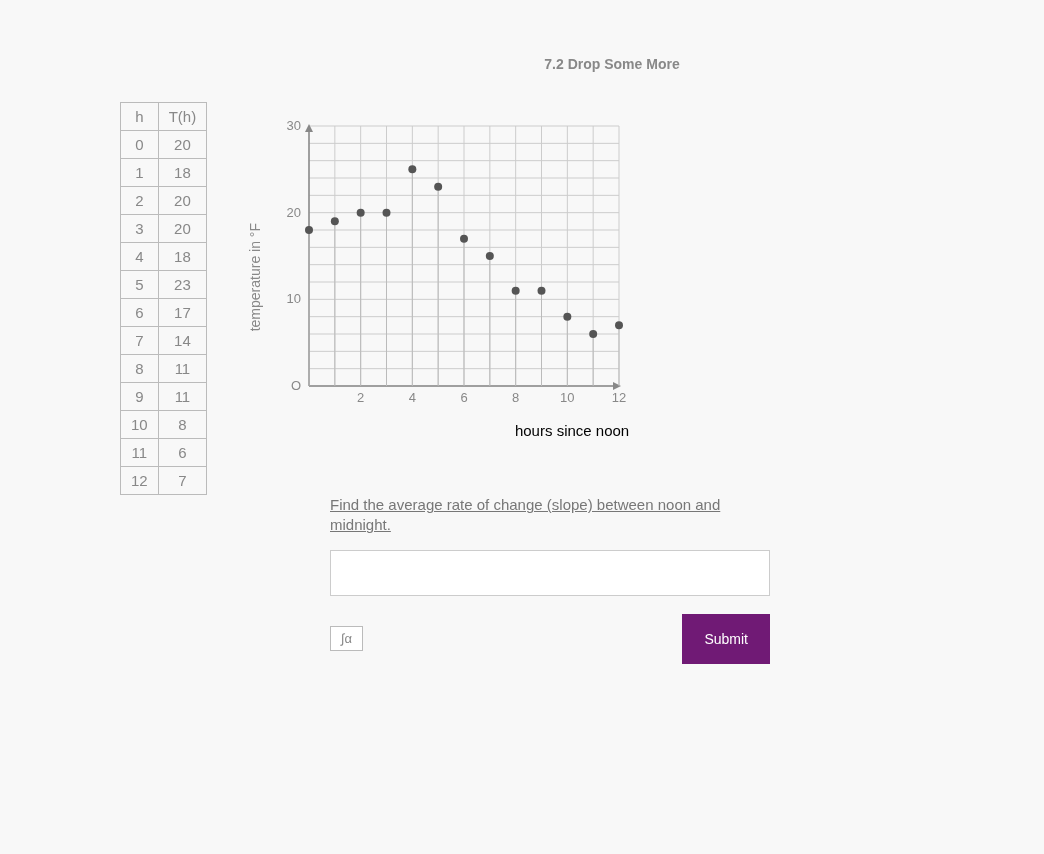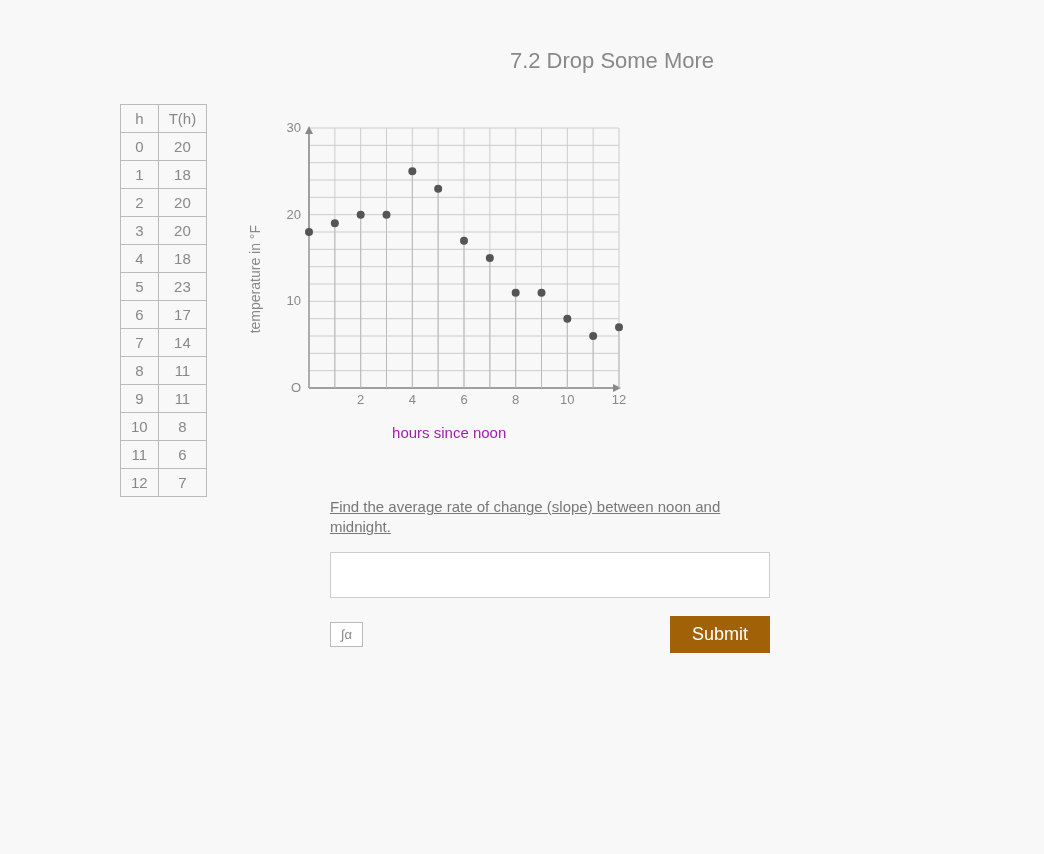--- a/index.html
+++ b/index.html
@@ -12,24 +12,24 @@
     position: relative;
     overflow: hidden;
   }
   .page {
     background: #f8f8f8;
     padding: 20px 80px 20px 120px;
     min-height: 100%;
   }
   .title {
     text-align: center;
-    font-size: 22px;
-    color: #888;
-    margin: 28px 0 30px 140px;
-    font-weight: normal;
+    font-size: 14px;
+    color: #888;
+    margin: 36px 0 30px 140px;
+    font-weight: bold;
   }
   .row1 {
     display: flex;
     align-items: flex-start;
     gap: 40px;
   }
   table.data {
     border-collapse: collapse;
     font-size: 15px;
     color: #888;
@@ -48,23 +48,23 @@
     gap: 6px;
     margin-top: 14px;
   }
   .ylabel {
     writing-mode: vertical-rl;
     transform: rotate(180deg);
     font-size: 14px;
     color: #888;
   }
   .xlabel {
-    text-align: center;
-    font-size: 15px;
-    color: #a21caf;
+    text-align: right;
+    font-size: 15px;
+    color: #000000;
     margin-top: 2px;
   }
   .desc {
     margin: 40px 0 18px 210px;
     max-width: 440px;
     font-size: 15px;
     color: #777;
     line-height: 1.35;
   }
   .prompt {
@@ -92,25 +92,25 @@
   }
   .mathbtn {
     border: 1px solid #bbb;
     background: #fff;
     padding: 4px 10px;
     font-size: 13px;
     color: #888;
     cursor: pointer;
   }
   .submit {
-    background: #a16207;
+    background: #701a75;
     border: none;
     color: #fff;
-    padding: 8px 22px;
-    font-size: 18px;
+    padding: 17px 22px;
+    font-size: 14px;
     cursor: pointer;
   }
   svg { background: transparent; }
   .grid line { stroke: #ccc; stroke-width: 1; }
   .axis line { stroke: #888; stroke-width: 1.5; }
   .tick { font-size: 13px; fill: #888; }
   .pt { fill: #555; }
   .drop { stroke: #bbb; stroke-width: 1; }
   .italic { font-style: italic; }
 </style>

